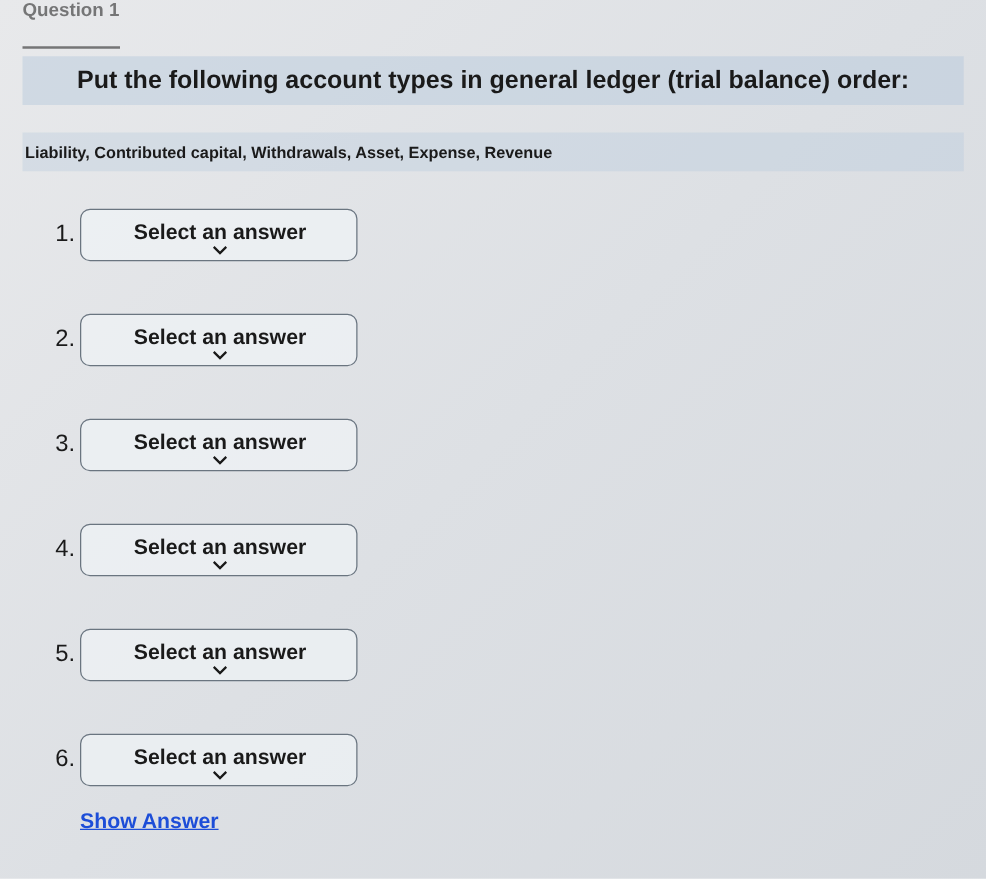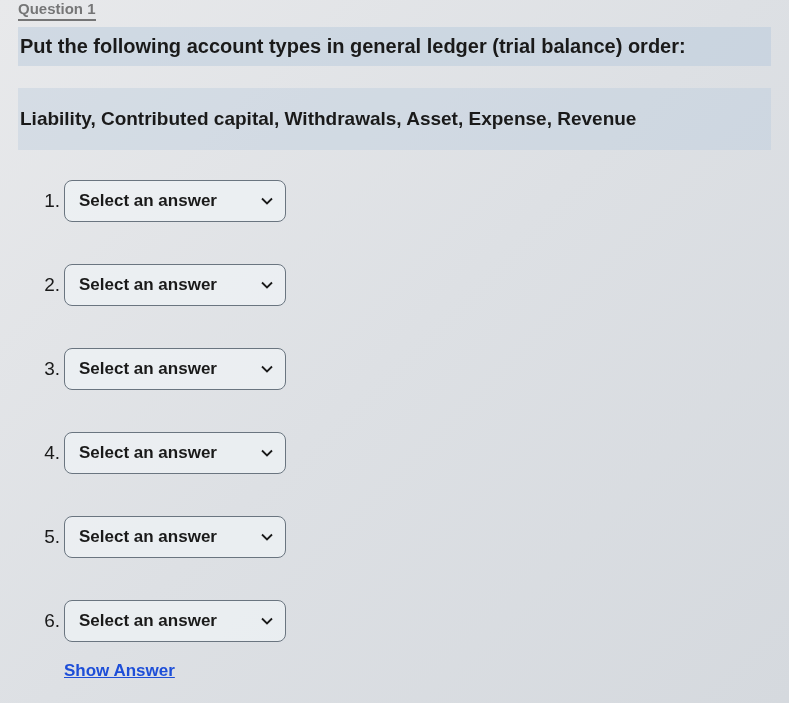--- a/index.html
+++ b/index.html
@@ -15,39 +15,40 @@
       padding: 0 18px 18px 18px;
       color: #1a1a1a;
       position: relative;
     }
     .question-tab {
       display: inline-block;
       font-size: 15px;
       font-weight: bold;
       color: #2a2a2a;
       border-bottom: 2px solid #2a2a2a;
-      padding-bottom: 2px;
+      padding-bottom: 20px;
       margin-bottom: 6px;
       opacity: 0.6;
     }
     .prompt {
       font-size: 20px;
       font-weight: bold;
       color: #1a1a1a;
       background: rgba(180, 200, 220, 0.45);
       padding: 6px 2px;
       margin-bottom: 22px;
       line-height: 1.35;
+      text-align: center;
     }
     .options-line {
-      font-size: 19px;
+      font-size: 13px;
       font-weight: 600;
       color: #1a1a1a;
       background: rgba(180, 200, 220, 0.35);
-      padding: 20px 2px;
+      padding: 8px 2px;
       margin-bottom: 30px;
     }
     .answers {
       padding-left: 16px;
     }
     .answer-row {
       display: flex;
       align-items: center;
       margin-bottom: 42px;
     }
@@ -63,20 +64,21 @@
       display: flex;
       align-items: center;
       justify-content: space-between;
       border: 1.5px solid #6a7580;
       border-radius: 8px;
       background: rgba(240, 243, 247, 0.7);
       padding: 8px 12px 8px 14px;
       width: 222px;
       height: 42px;
       cursor: pointer;
+      flex-direction: column;
     }
     .select-label {
       font-size: 17px;
       font-weight: bold;
       color: #1a1a1a;
     }
     .chevron {
       display: inline-block;
     }
     .chevron svg {

